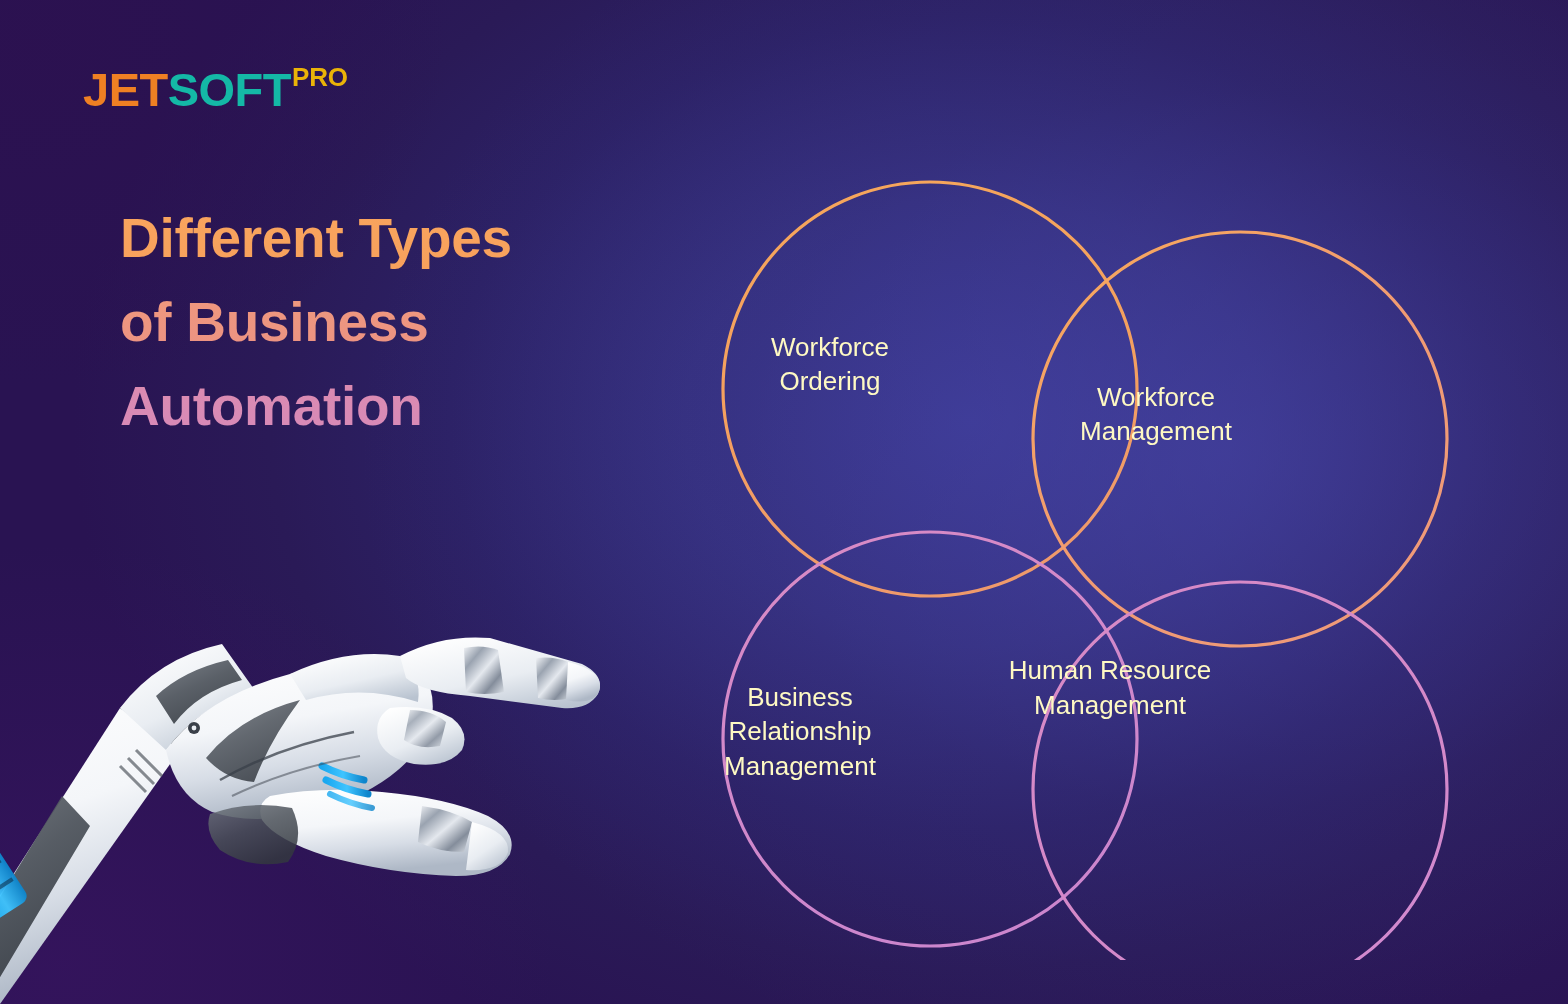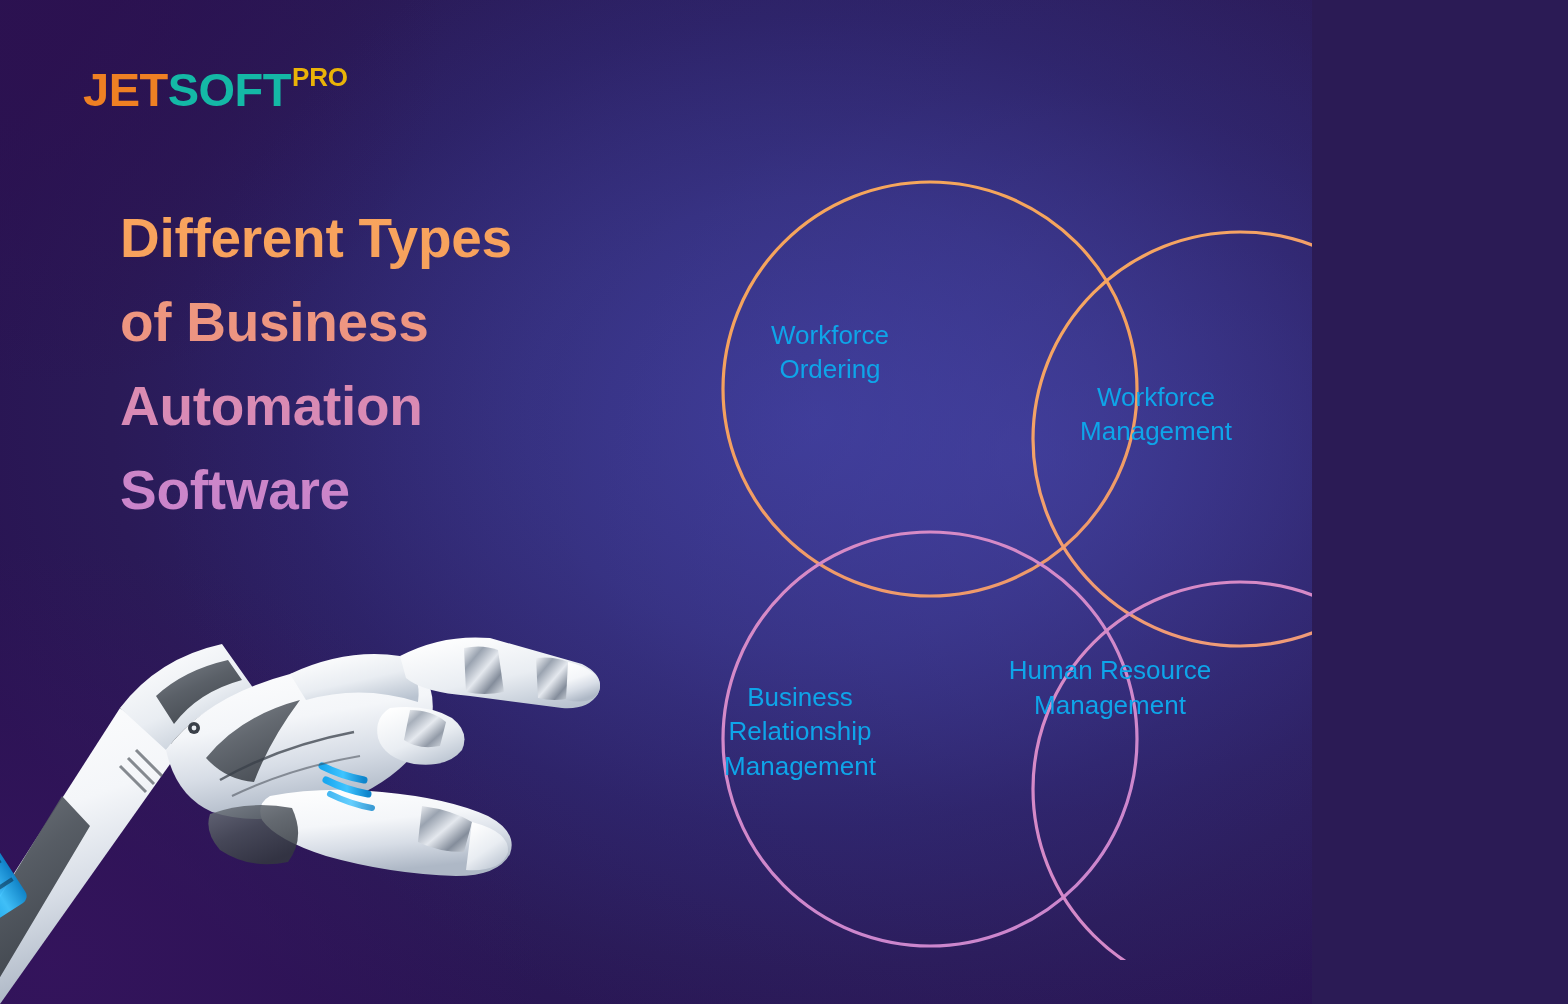--- a/index.html
+++ b/index.html
@@ -5,21 +5,21 @@
   * { margin:0; padding:0; box-sizing:border-box; }
   html,body { width:1568px; height:1004px; overflow:hidden; }
   body {
     font-family:"Liberation Sans", sans-serif;
     background:#2b1b55;
     position:relative;
   }
 
   #stage {
     position:absolute; inset:0;
-    width:1312px; height:1004px;
+    width:1568px; height:1004px;
     overflow:hidden;
   }
 
   
   .bg-base {
     position:absolute; inset:0;
     background:
       radial-gradient(ellipse 900px 700px at 62% 42%, #3c3a94 0%, #35307f 32%, #2c2165 58%, #2a1a57 78%, #291352 100%),
       linear-gradient(135deg, #2d1555 0%, #32206a 40%, #2a1552 100%);
   }
@@ -106,29 +106,29 @@
     color:transparent;
     -webkit-text-fill-color:transparent;
     background-image:linear-gradient(95deg,#f9a košt 0%,#c07fd0 100%);
     display:block;
     margin-bottom:6px;
   }
   .acr-grad {
     background-image:linear-gradient(95deg,#f9a košt 0%,#c07fd0 100%);
   }
   .desc {
-    color:#0ea5e9;
+    color:#fef9c3;
     font-size:26px;
     font-weight:400;
     line-height:1.33;
     display:block;
     white-space:pre-line;
   }
 
-  #lbl-wfo { left:-20px;  top:81px;  }
+  #lbl-wfo { left:-20px;  top:93px;  }
   #lbl-wfm { left:306px;  top:143px; }
   #lbl-crm { left:-50px;  top:443px; }
   #lbl-hrm { left:260px;  top:493px; }
 </style>
 </head>
 <body>
 
 <div id="stage">
 
   <div class="bg-base"></div>
@@ -137,21 +137,20 @@
   <div id="logo">
     <span class="jet">JET</span>
       <span class="soft">SOFT</span>
       <span class="pro">PRO</span>
   </div>
 
   <h1 id="headline">
     <span class="hl l1">Different Types</span>
     <span class="hl l2">of Business</span>
     <span class="hl l3">Automation</span>
-    <span class="hl l4">Software</span>
   </h1>
 
   <svg id="robot-hand" viewBox="0 0 650 404">
     <defs>
       <linearGradient id="metalWhite" x1="0" y1="0" x2="0.3" y2="1">
         <stop offset="0%" stop-color="#ffffff"></stop>
         <stop offset="45%" stop-color="#f4f6f9"></stop>
         <stop offset="72%" stop-color="#d7dde6"></stop>
         <stop offset="100%" stop-color="#aeb8c6"></stop>
       </linearGradient>

